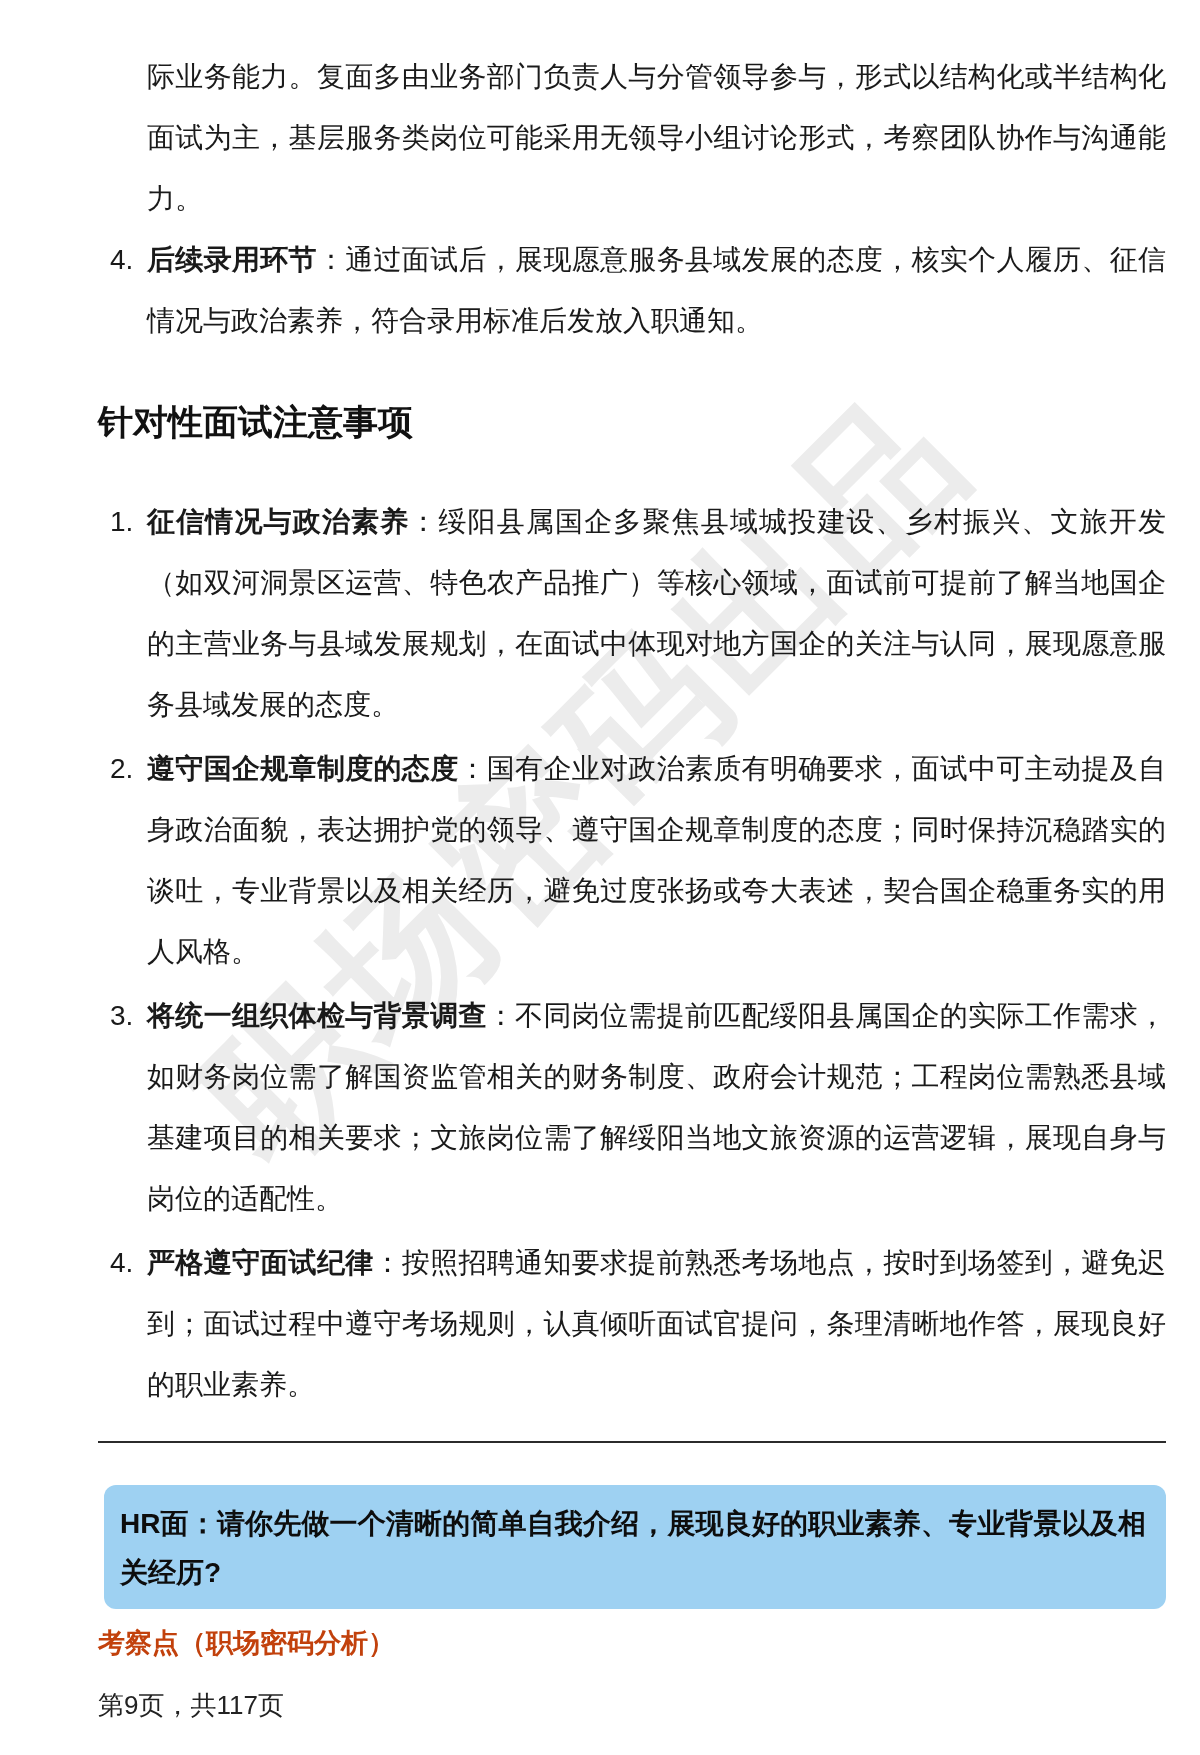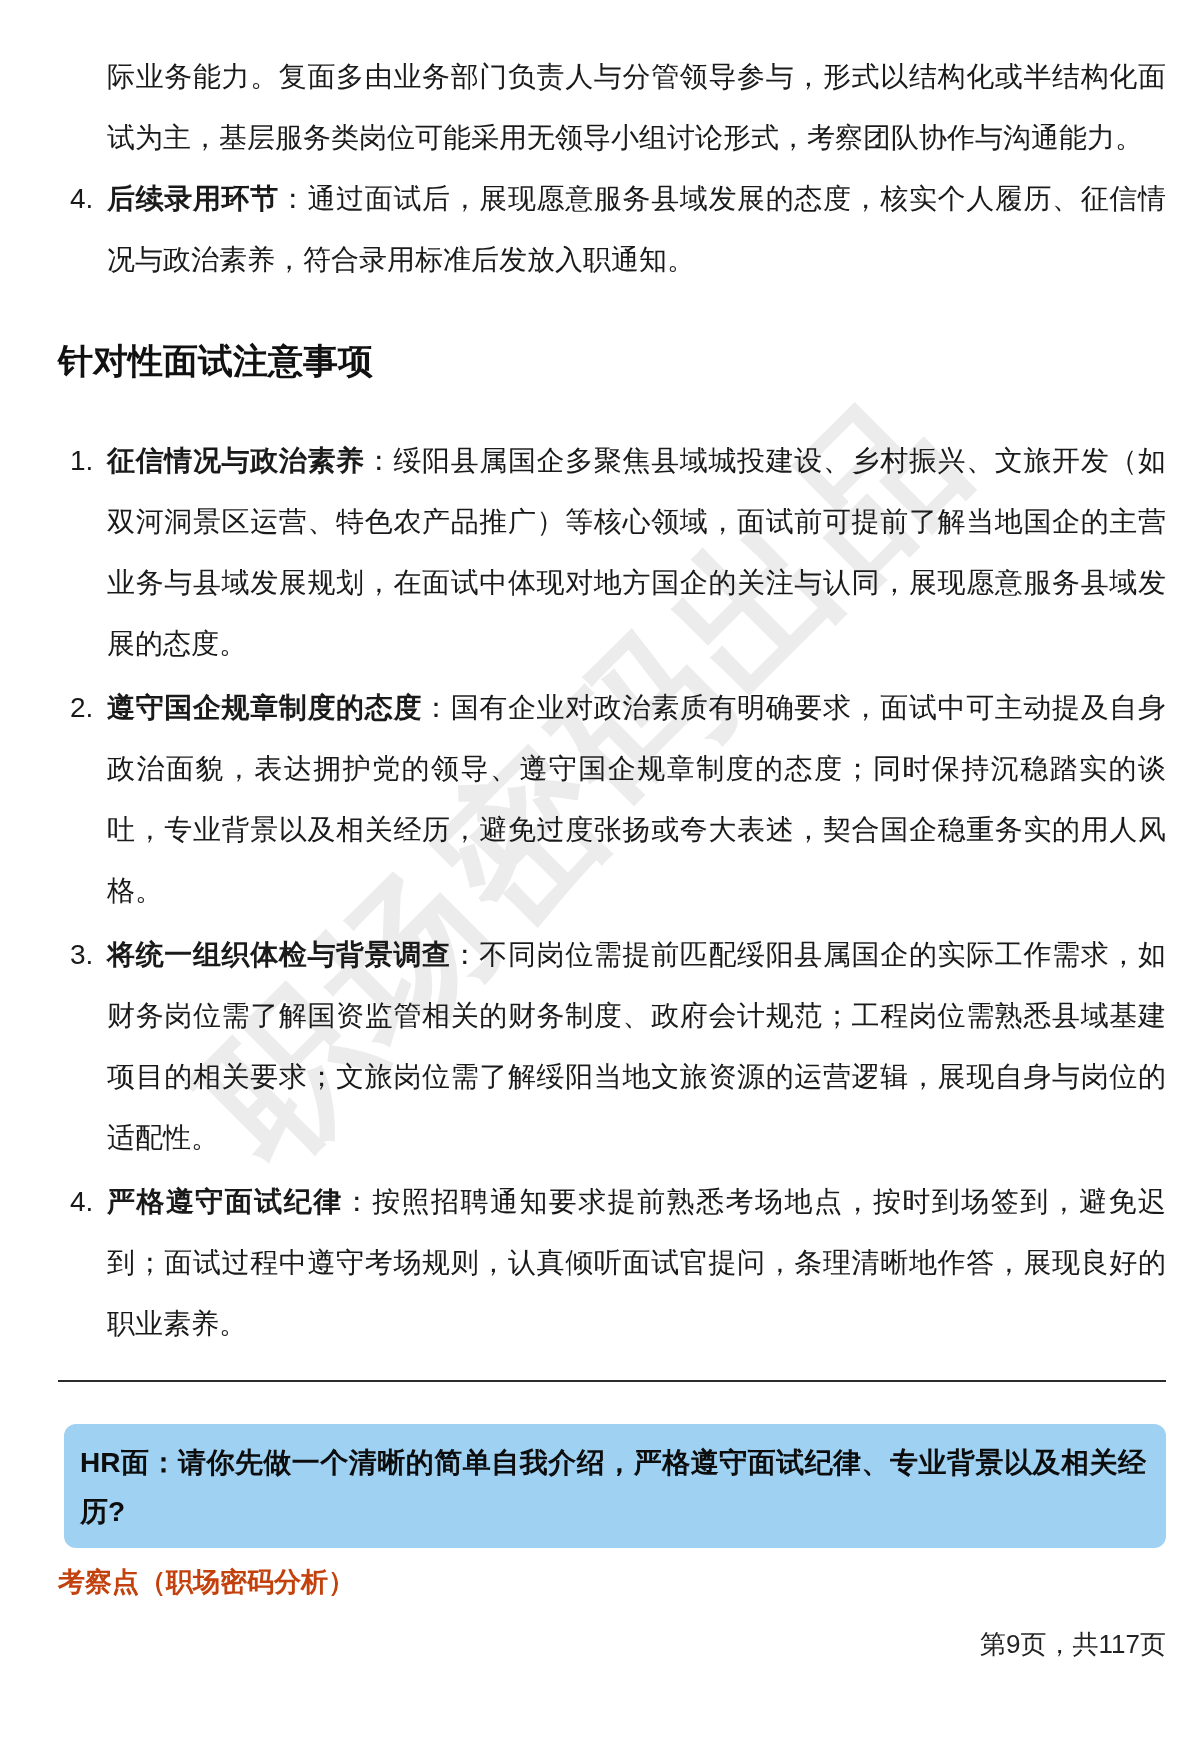--- a/index.html
+++ b/index.html
@@ -19,21 +19,21 @@
     font-size:158px;
     font-weight:bold;
     white-space:nowrap;
     letter-spacing:8px;
     z-index:0;
     user-select:none;
   }
   .content {
     position:relative;
     z-index:1;
-    padding:46px 34px 0 58px;
+    padding:46px 34px 0 98px;
   }
   .para-cont {
     margin:0 0 0 49px;
     font-size:28px;
     line-height:61px;
     text-align:justify;
   }
   .doc-list .item {
     position:relative;
     padding-left:49px;
@@ -75,21 +75,21 @@
     margin-top:16px;
     font-size:27px;
     font-weight:bold;
     line-height:36px;
     color:#c2410c;
   }
   .page-footer {
     margin-top:26px;
     font-size:26px;
     line-height:36px;
-    text-align:right;
+    text-align:left;
     color:#222;
   }
 </style>
 </head>
 <body>
 
 <div class="watermark" style="color: rgb(236, 236, 236);">职场密码出品</div>
 
 <div class="content">
 
@@ -112,19 +112,19 @@
     <div class="item">
       <span class="num">3.</span><span class="lead">将统一组织体检与背景调查</span><span>：不同岗位需提前匹配绥阳县属国企的实际工作需求，如财务岗位需了解国资监管相关的财务制度、政府会计规范；工程岗位需熟悉县域基建项目的相关要求；文旅岗位需了解绥阳当地文旅资源的运营逻辑，展现自身与岗位的适配性。</span>
     </div>
     <div class="item">
       <span class="num">4.</span><span class="lead">严格遵守面试纪律</span><span>：按照招聘通知要求提前熟悉考场地点，按时到场签到，避免迟到；面试过程中遵守考场规则，认真倾听面试官提问，条理清晰地作答，展现良好的职业素养。</span>
     </div>
   </section>
 
   <hr class="divider">
 
-  <div class="question-box" style="background: rgb(158, 209, 242);">HR面：请你先做一个清晰的简单自我介绍，严格遵守面试纪律、专业背景以及相关经历?</div>
+  <div class="question-box" style="background: rgb(158, 209, 242);">HR面：请你先做一个清晰的简单自我介绍，展现良好的职业素养、专业背景以及相关经历?</div>
 
   <div class="analysis-label">考察点（职场密码分析）</div>
 
   <div class="page-footer">第9页，共117页</div>
 
 </div>
 
 </body></html>

